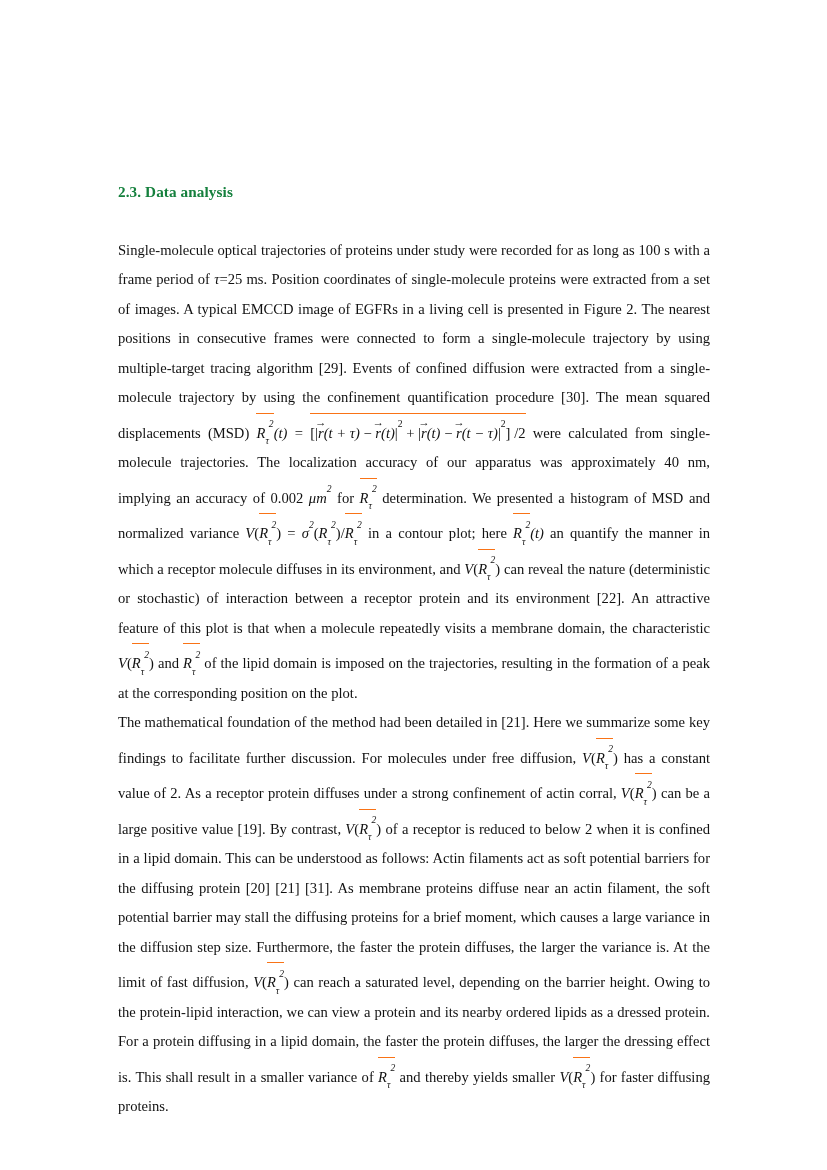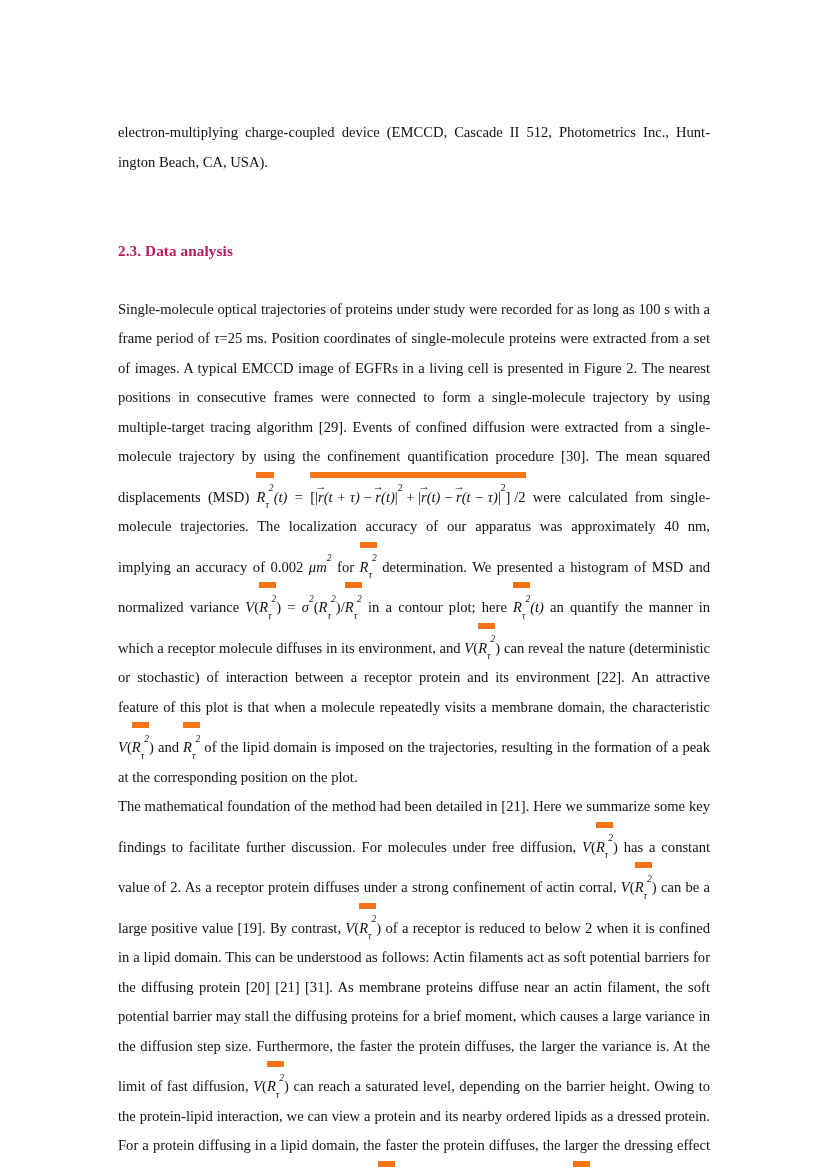--- a/index.html
+++ b/index.html
@@ -40,35 +40,35 @@
     color: #111111;
   }
   p.para + p.para {
   }
   h2.section-heading {
     margin: 0;
     font-size: 15.2px;
     font-weight: bold;
     line-height: 29.5px;
     letter-spacing: 0.1px;
-    color: #be185d;
+    color: #15803d;
   }
   .gap-before-heading { height: 59px; }
   .gap-after-heading  { height: 29px; }
 
   
   .math {
     font-style: italic;
     font-family: "Liberation Serif", "DejaVu Serif", serif;
     white-space: nowrap;
   }
   .math .up { font-style: normal; }
   .ovl {
     display: inline-block;
-    border-top: 6px solid #f97316;
+    border-top: 1px solid #f97316;
     padding-top: 12px;
     line-height: 1.05;
   }
   sub, sup {
     font-size: 0.66em;
     line-height: 0;
     position: relative;
   }
   sub { bottom: -0.28em; }
   sup { top: -0.48em; }
@@ -86,21 +86,20 @@
     line-height: 1;
   }
   .nowrapeq { white-space: nowrap; }
 </style>
 </head>
 <body>
 
 <div class="page">
   <div class="textblock">
 
-    <p class="para"><span>electron-multiplying charge-coupled device (EMCCD, Cascade II 512, Photometrics Inc., Hunt-</span> <span>ington Beach, CA, USA).</span></p>
 
     <div class="gap-before-heading"></div>
 
     <h2 class="section-heading"><span>2.3.</span> <span>Data analysis</span></h2>
 
     <div class="gap-after-heading"></div>
 
     <p class="para"><span>Single-molecule optical trajectories of proteins under study were recorded for as long as 100 s with a frame period of </span><span class="math">τ</span><span>=25 ms. Position coordinates of single-molecule proteins were extracted from a set of images.  A typical EMCCD image of EGFRs in a living cell is presented in Figure 2.  The nearest positions in consecutive frames were connected to form a single-molecule trajectory by using multiple-target tracing algorithm [29].  Events of confined diffusion were extracted from a single-molecule trajectory by using the confinement quantification procedure [30]. The mean squared displacements (MSD) </span><span class="math nowrapeq"><span class="ovl"><span>R</span><sub>τ</sub><sup>2</sup></span><span>(t)</span> <span class="up">=</span> <span class="ovl"><span class="up">[</span><span class="up">|</span><span class="vec"><span class="arrow">→</span><span>r</span></span><span>(t + τ)</span> <span class="up">−</span> <span class="vec"><span class="arrow">→</span><span>r</span></span><span>(t)</span><span class="up">|</span><sup class="up">2</sup> <span class="up">+</span> <span class="up">|</span><span class="vec"><span class="arrow">→</span><span>r</span></span><span>(t)</span> <span class="up">−</span> <span class="vec"><span class="arrow">→</span><span>r</span></span><span>(t − τ)</span><span class="up">|</span><sup class="up">2</sup><span class="up">]</span> <span class="up">/2</span></span></span><span> were calculated from single-molecule trajectories.  The localization accuracy of our apparatus was approximately 40 nm, implying an accuracy of 0.002 </span><span class="math"><span>μm</span><sup>2</sup></span><span> for </span><span class="math nowrapeq"><span class="ovl"><span>R</span><sub>τ</sub><sup>2</sup></span></span><span> determination.  We presented a histogram of MSD and normalized variance </span><span class="math nowrapeq"><span>V</span><span class="up">(</span><span class="ovl"><span>R</span><sub>τ</sub><sup>2</sup></span><span class="up">)</span> <span class="up">=</span> <span>σ</span><sup>2</sup><span class="up">(</span><span>R</span><sub>τ</sub><sup>2</sup><span class="up">)</span><span class="up">/</span><span class="ovl"><span>R</span><sub>τ</sub><sup>2</sup></span></span><span> in a contour plot; here </span><span class="math nowrapeq"><span class="ovl"><span>R</span><sub>τ</sub><sup>2</sup></span><span>(t)</span></span><span> an quantify the manner in which a receptor molecule diffuses in its environment, and </span><span class="math nowrapeq"><span>V</span><span class="up">(</span><span class="ovl"><span>R</span><sub>τ</sub><sup>2</sup></span><span class="up">)</span></span><span> can reveal the nature (deterministic or stochastic) of interaction between a receptor protein and its environment [22]. An attractive feature of this plot is that when a molecule repeatedly visits a membrane domain, the characteristic </span><span class="math nowrapeq"><span>V</span><span class="up">(</span><span class="ovl"><span>R</span><sub>τ</sub><sup>2</sup></span><span class="up">)</span></span><span> and </span><span class="math nowrapeq"><span class="ovl"><span>R</span><sub>τ</sub><sup>2</sup></span></span><span> of the lipid domain is imposed on the trajectories, resulting in the formation of a peak at the corresponding position on the plot.</span></p>
 
     <p class="para"><span>The mathematical foundation of the method had been detailed in [21]. Here we summarize some key findings to facilitate further discussion. For molecules under free diffusion, </span><span class="math nowrapeq"><span>V</span><span class="up">(</span><span class="ovl"><span>R</span><sub>τ</sub><sup>2</sup></span><span class="up">)</span></span><span> has a constant value of 2. As a receptor protein diffuses under a strong confinement of actin corral, </span><span class="math nowrapeq"><span>V</span><span class="up">(</span><span class="ovl"><span>R</span><sub>τ</sub><sup>2</sup></span><span class="up">)</span></span><span> can be a large positive value [19]. By contrast, </span><span class="math nowrapeq"><span>V</span><span class="up">(</span><span class="ovl"><span>R</span><sub>τ</sub><sup>2</sup></span><span class="up">)</span></span><span> of a receptor is reduced to below 2 when it is confined in a lipid domain.  This can be understood as follows:  Actin filaments act as soft potential barriers for the diffusing protein [20] [21] [31].  As membrane proteins diffuse near an actin filament, the soft potential barrier may stall the diffusing proteins for a brief moment, which causes a large variance in the diffusion step size. Furthermore, the faster the protein diffuses, the larger the variance is. At the limit of fast diffusion, </span><span class="math nowrapeq"><span>V</span><span class="up">(</span><span class="ovl"><span>R</span><sub>τ</sub><sup>2</sup></span><span class="up">)</span></span><span> can reach a saturated level, depending on the barrier height. Owing to the protein-lipid interaction, we can view a protein and its nearby ordered lipids as a dressed protein. For a protein diffusing in a lipid domain, the faster the protein diffuses, the larger the dressing effect is. This shall result in a smaller variance of </span><span class="math nowrapeq"><span class="ovl"><span>R</span><sub>τ</sub><sup>2</sup></span></span><span> and thereby yields smaller </span><span class="math nowrapeq"><span>V</span><span class="up">(</span><span class="ovl"><span>R</span><sub>τ</sub><sup>2</sup></span><span class="up">)</span></span><span> for faster diffusing proteins.</span></p>

